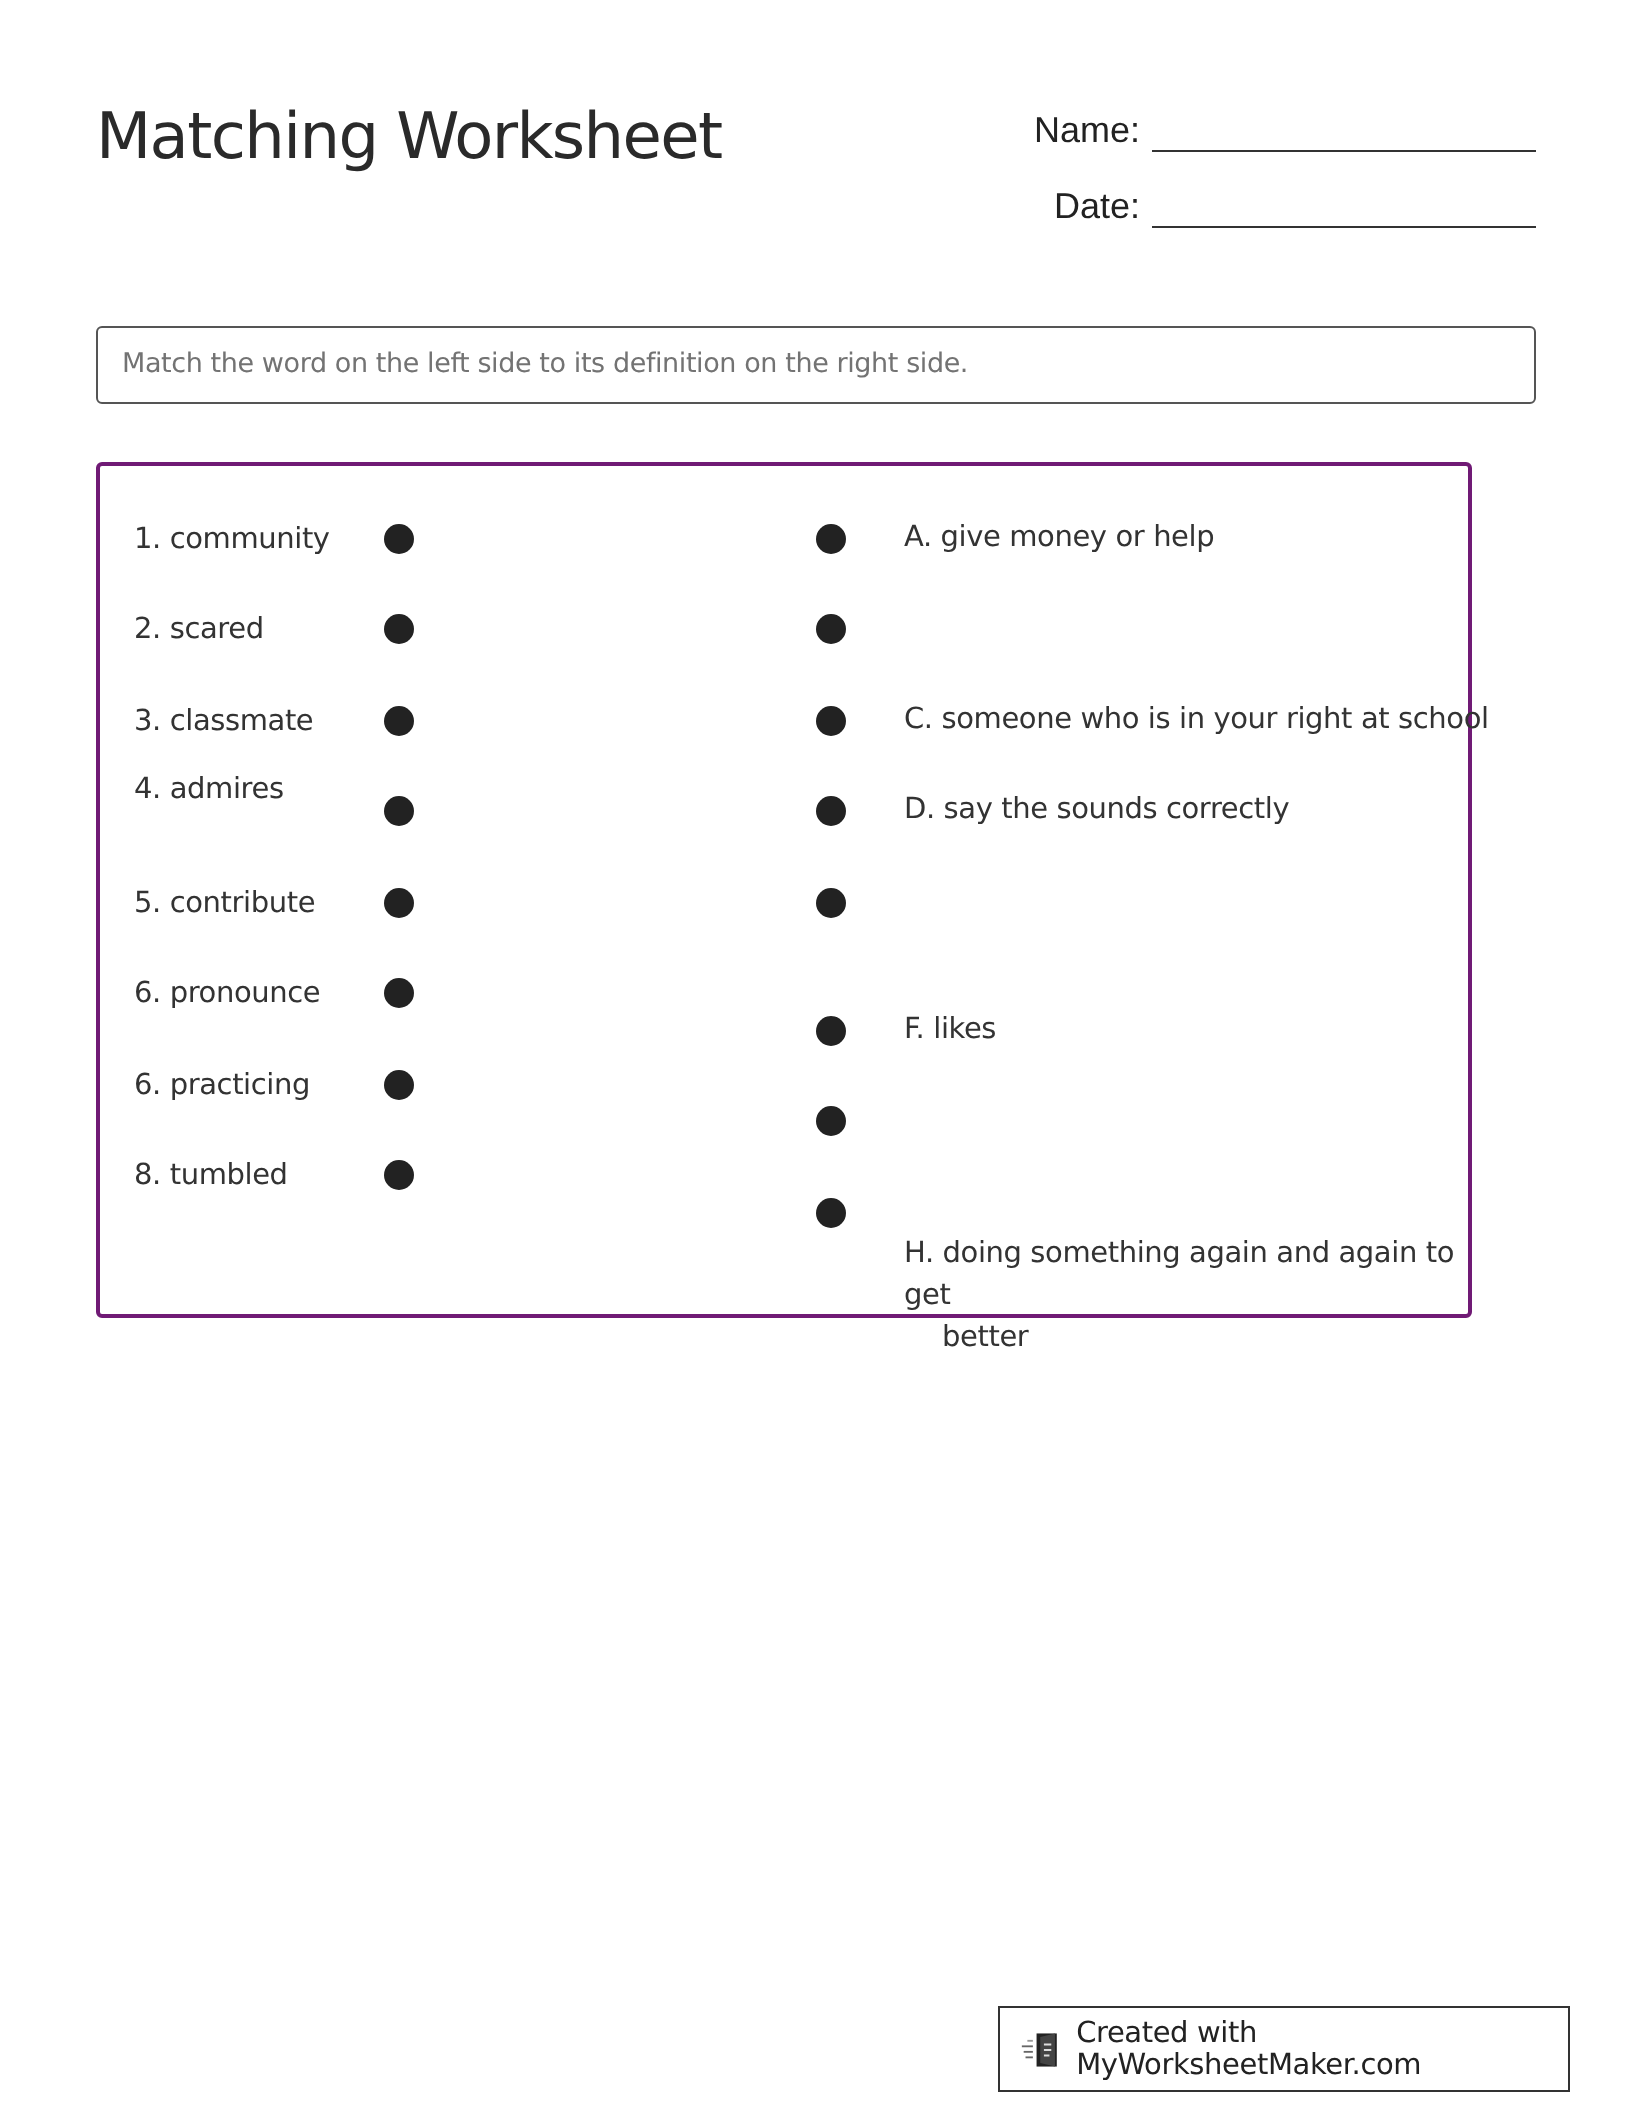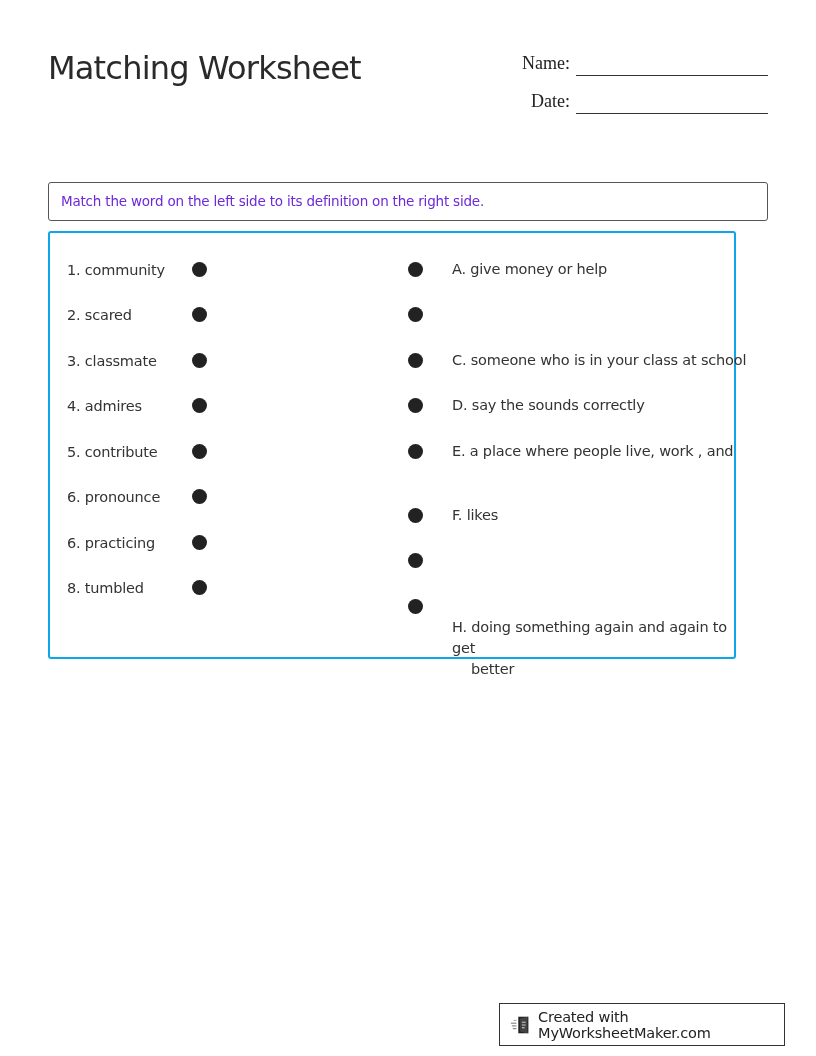--- a/index.html
+++ b/index.html
@@ -14,43 +14,42 @@
     }
     .title {
       position: absolute; left: 48px; top: 48px;
       font-family: "DejaVu Sans", sans-serif;
       font-size: 32px; font-weight: normal; color: #2a2a2a;
       letter-spacing: -0.8px;
       line-height: 40px;
     }
     .field {
       position: absolute; right: 48px;
-      display: flex; 
-      font-family: Liberation Serif, serif;
+      display: flex; align-items: flex-end;
+      font-family: Liberation Sans, sans-serif;
       font-size: 18px; color: #222;
     }
     .field.name { top: 52px; }
     .field.date { top: 90px; }
     .field .label { width: 54px; text-align: right; margin-right: 6px; line-height: 22px; }
     .field .line {
       width: 192px; height: 24px; border-bottom: 1.5px solid #333;
     }
     .instructions {
       position: absolute; left: 48px; top: 163px;
       width: 720px; height: 39px;
       border: 1.5px solid #555; border-radius: 3px;
       padding: 0 12px;
-      font-size: 13.5px; color: #6d28d9; line-height: 37px;
+      font-size: 13.5px; color: #737373; line-height: 37px;
       letter-spacing: -0.2px;
-      margin-top: 19px;
     }
     .match-box {
       position: absolute; left: 48px; top: 231px;
       width: 688px; height: 428px;
-      border: 2px solid #0ea5e9; border-radius: 3px;
+      border: 2px solid #701a75; border-radius: 3px;
     }
     .word {
       position: absolute; left: 17px;
       font-size: 14.5px; color: #333; letter-spacing: -0.2px;
       line-height: 18px;
     }
     .dot {
       position: absolute; width: 15px; height: 15px;
       border-radius: 50%; background: #222;
     }
@@ -91,21 +90,21 @@
 
     <div class="word" style="top:28px">1. community</div>
     <div class="dot" style="left:142px;top:29px"></div>
 
     <div class="word" style="top:73px">2. scared</div>
     <div class="dot" style="left:142px;top:74px"></div>
 
     <div class="word" style="top:119px">3. classmate</div>
     <div class="dot" style="left:142px;top:120px"></div>
 
-    <div class="word" style="top:164px">4. admires</div>
+    <div class="word" style="top:153px">4. admires</div>
     <div class="dot" style="left:142px;top:165px"></div>
 
     <div class="word" style="top:210px">5. contribute</div>
     <div class="dot" style="left:142px;top:211px"></div>
 
     <div class="word" style="top:255px">6. pronounce</div>
     <div class="dot" style="left:142px;top:256px"></div>
 
     <div class="word" style="top:301px">6. practicing</div>
     <div class="dot" style="left:142px;top:302px"></div>
@@ -115,31 +114,30 @@
 
     <div class="dot" style="left:358px;top:29px"></div>
     <div class="def" style="top:26px">
       <span>A. give money or help</span>
     </div>
 
     <div class="dot" style="left:358px;top:74px"></div>
 
     <div class="dot" style="left:358px;top:120px"></div>
     <div class="def" style="top:117px">
-      <span>C. someone who is in your class at school</span>
+      <span>C. someone who is in your right at school</span>
     </div>
 
     <div class="dot" style="left:358px;top:165px"></div>
     <div class="def" style="top:162px">
       <span>D. say the sounds correctly</span>
     </div>
 
     <div class="dot" style="left:358px;top:211px"></div>
     <div class="def" style="top:208px">
-      <span>E. a place where people live, work , and</span>
     </div>
 
     <div class="dot" style="left:358px;top:275px"></div>
     <div class="def" style="top:272px">
       <span>F. likes</span>
     </div>
 
     <div class="dot" style="left:358px;top:320px"></div>
 
     <div class="dot" style="left:358px;top:366px"></div>

